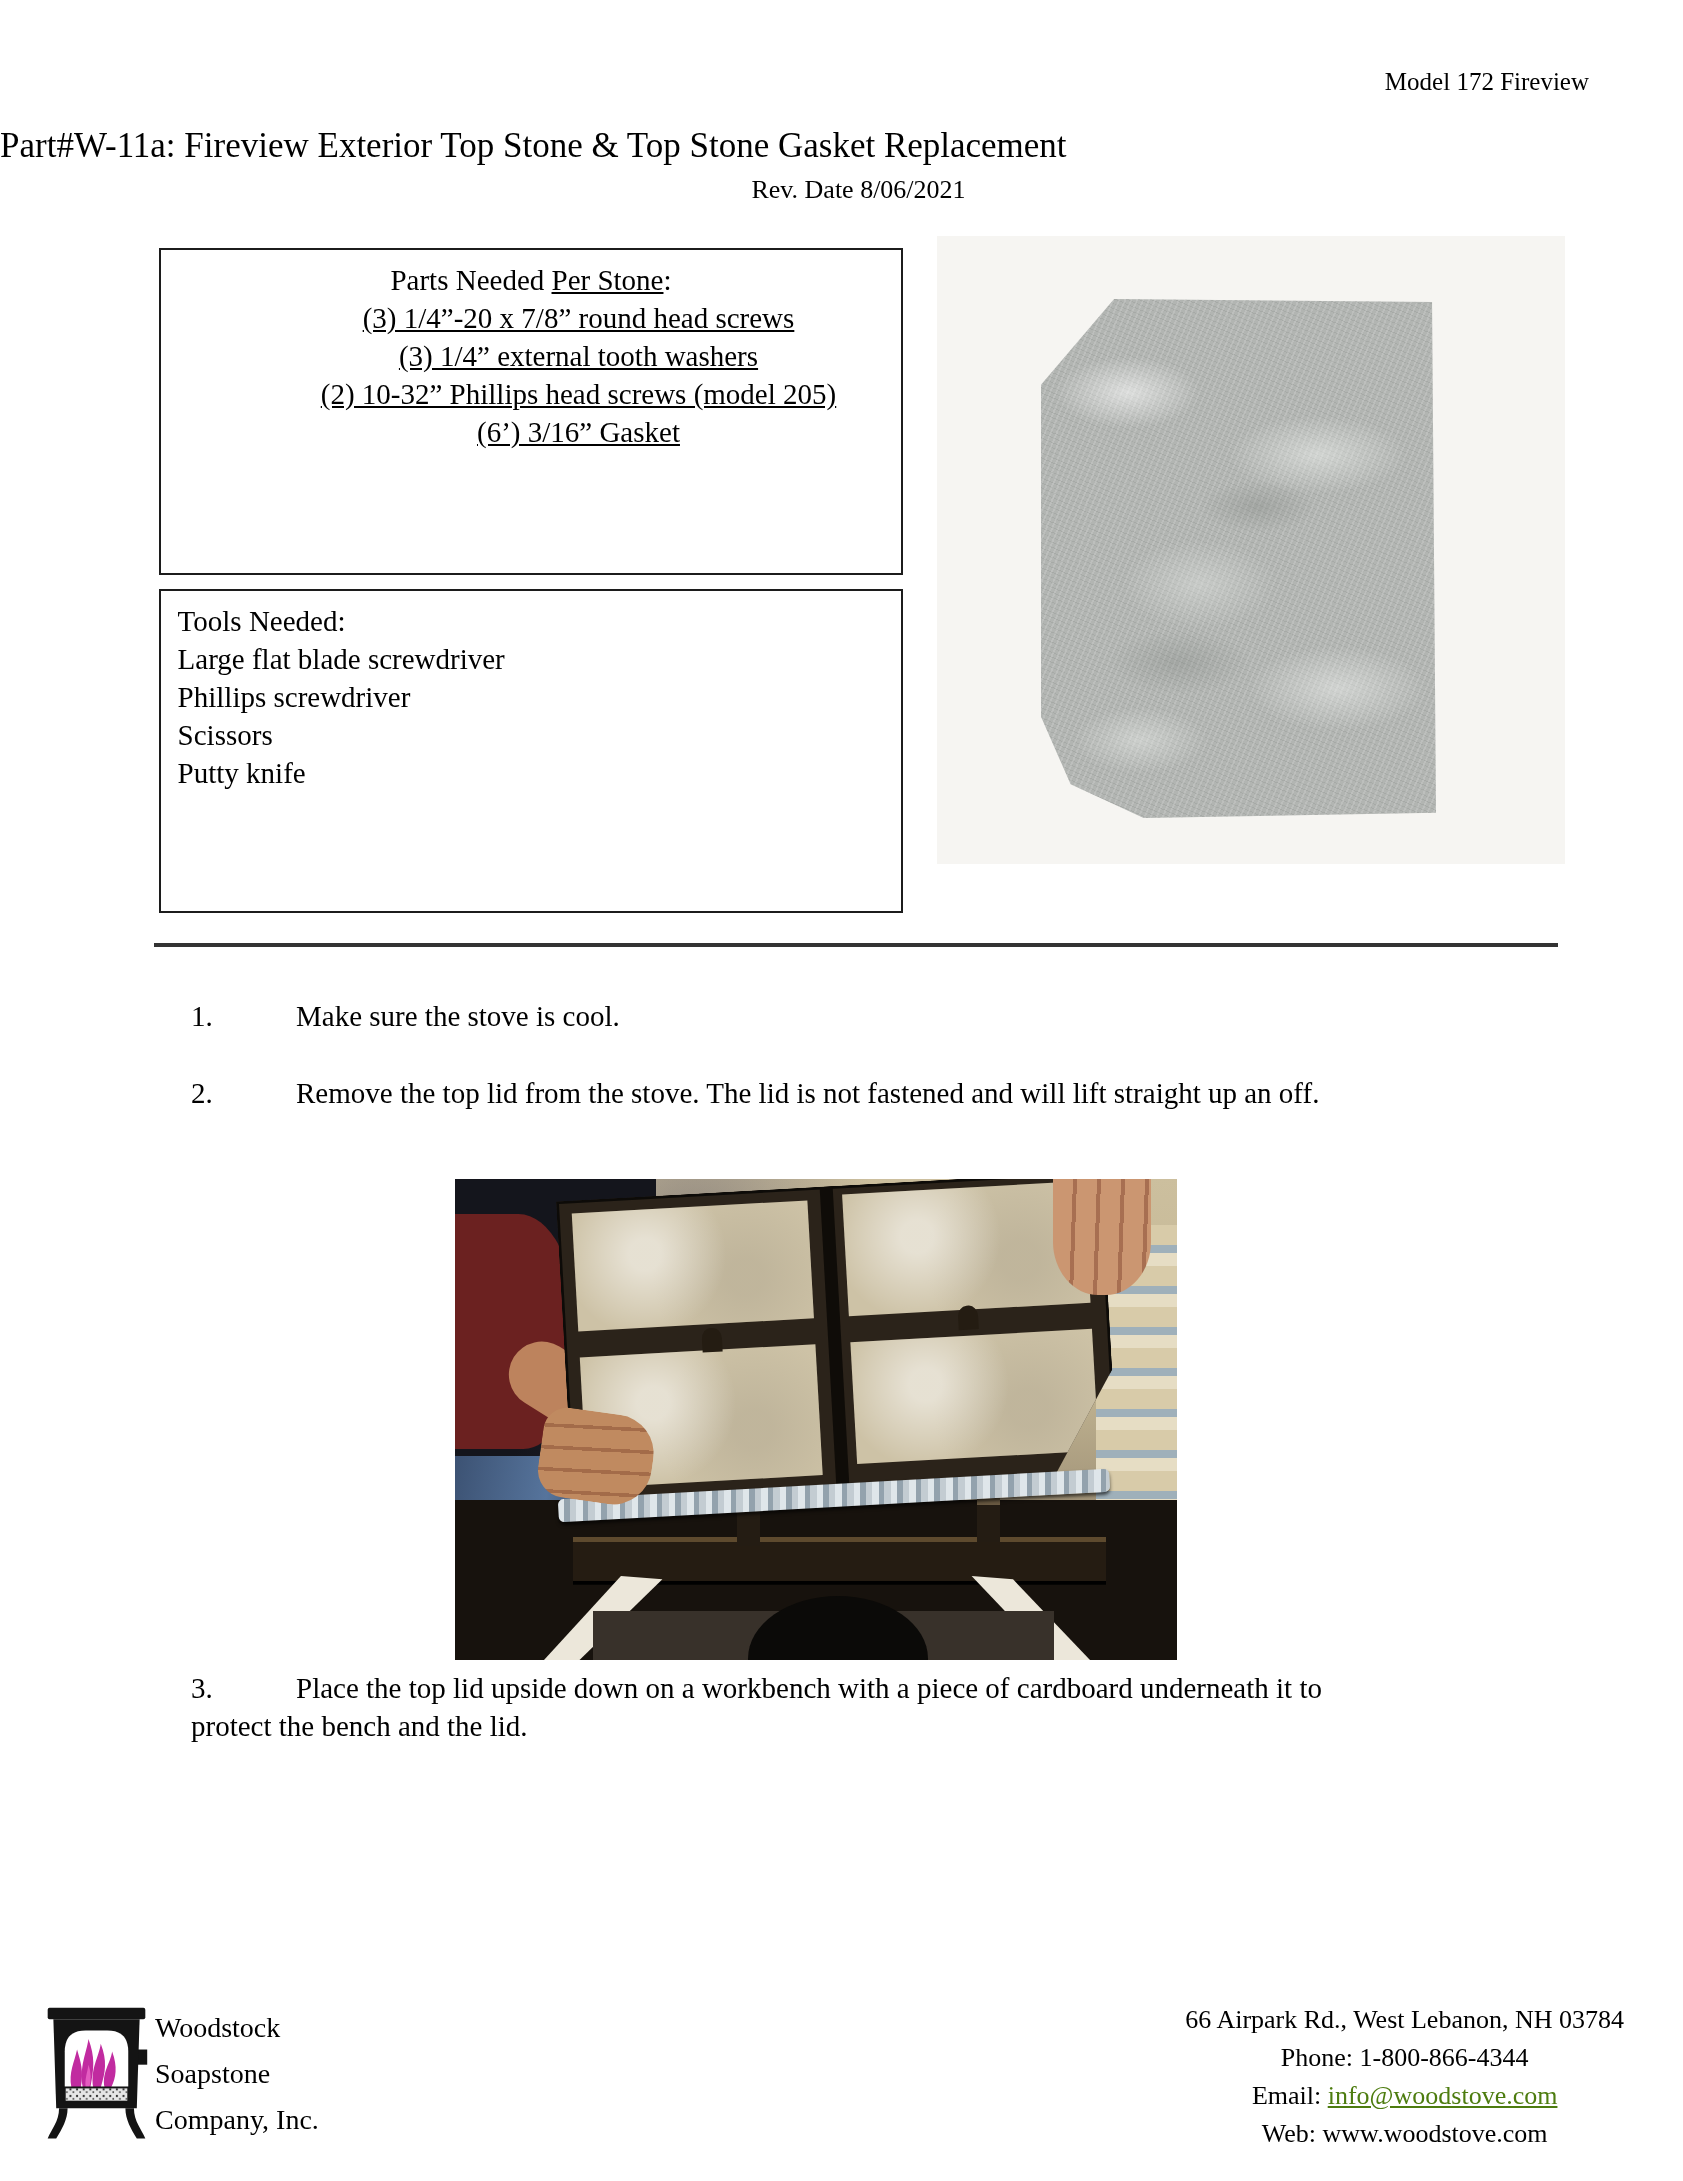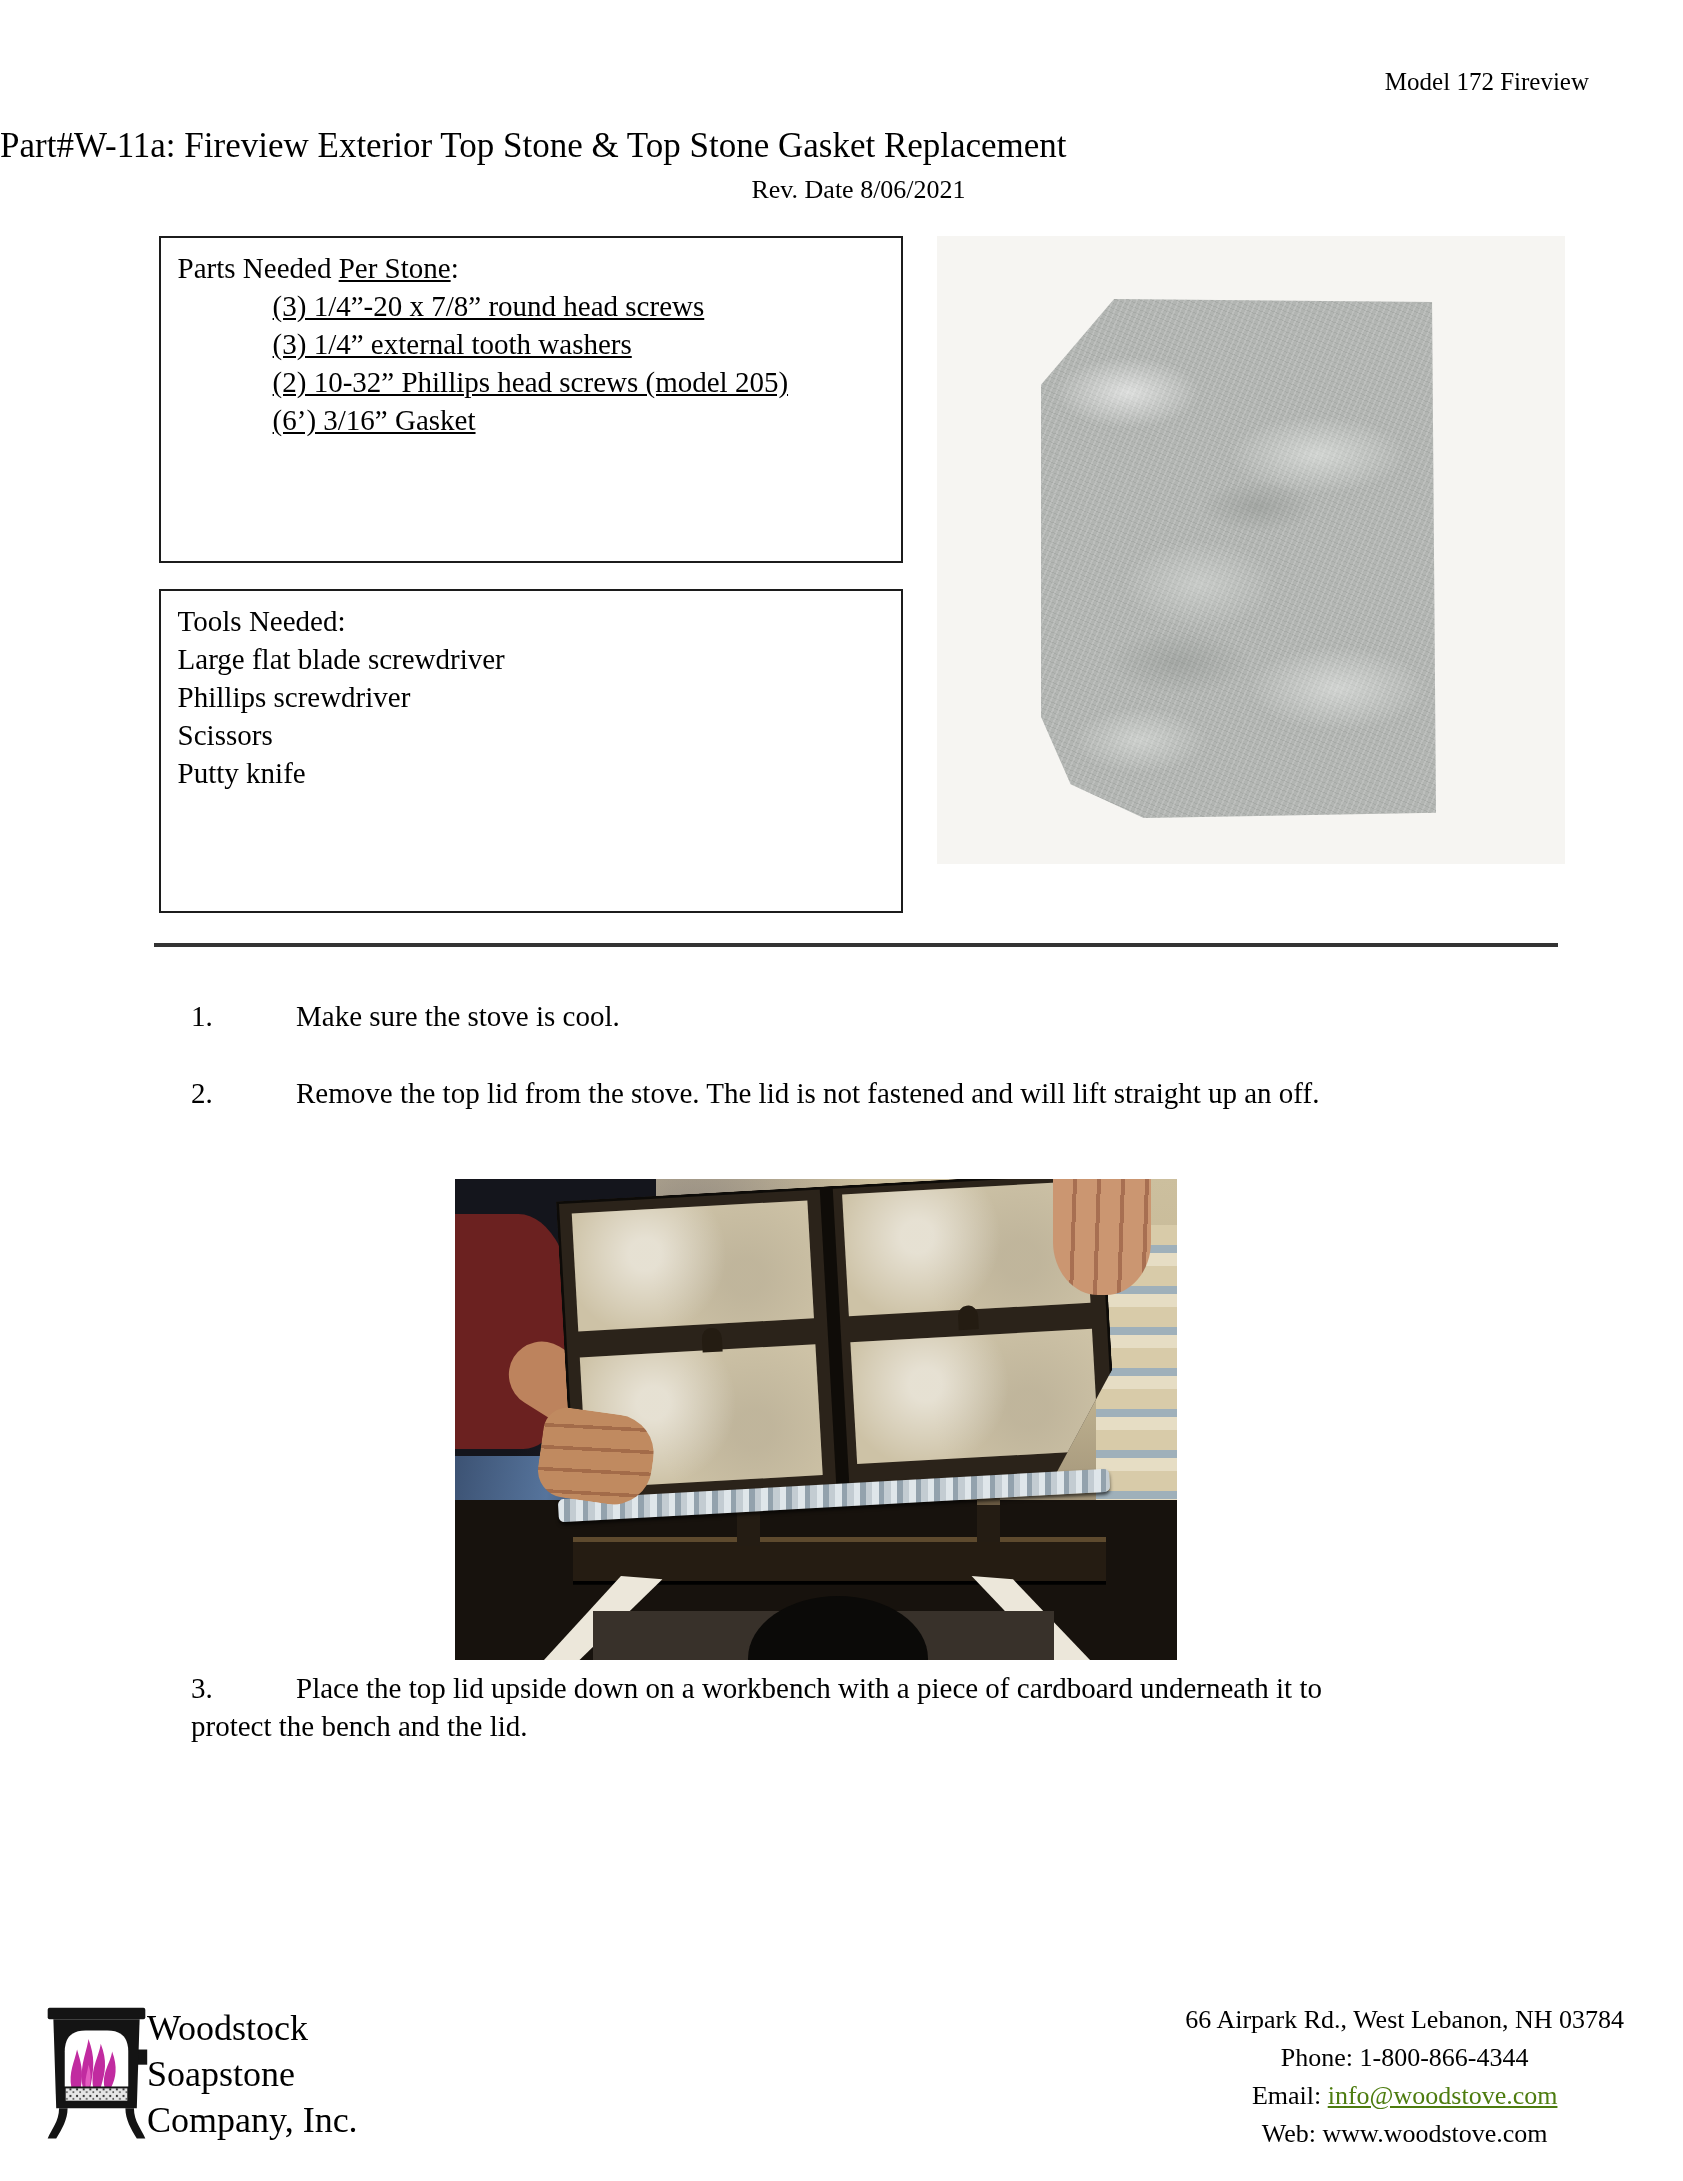--- a/index.html
+++ b/index.html
@@ -9,21 +9,21 @@
   .abs { position:absolute; }
 
   
   #model-label { top:68px; right:94px; font-size:25px; }
   #doc-title  { top:126px; left:0; width:1652px; text-align:left; font-size:35px;font-family:Liberation Serif, serif; }
   #doc-rev    { top:175px; left:0; width:1717px; text-align:center; font-size:26px; }
 
   
   .info-box { left:159px; width:744px; border:2.8px solid #1c1c1c; background:#fff;
               font-size:29px; line-height:38px; padding:11px 16.6px; }
-  #parts-box { top:236px; height:327px; }
+  #parts-box { top:248px; height:327px;text-align:center; }
   #tools-box { top:589px; height:324px; }
   .u { text-decoration:underline; }
   #parts-list { padding-left:95px;text-decoration:underline; }
 
   
   #stone-photo { left:937px; top:236px; width:628px; height:628px; background:#f6f5f2; }
   #stone {
     position:absolute; left:104px; top:63px; width:395px; height:519px;
     background-color:#b2b5b2;
     background-image:
@@ -86,21 +86,21 @@
   .ph-tab.t2 { left:395px; top:127px; }
   .ph-gasket-strip { left:103px; top:305px; width:552px; height:23px; transform:rotate(-3.2deg);
     background:repeating-linear-gradient(93deg,#dfe6ea 0 6.5px,#93a2ad 6.5px 12px,#c3ccd2 12px 18.5px);
     border-radius:5.5px; box-shadow:0 2.8px 3.7px rgba(0,0,0,.65); }
   .ph-hand-left { left:85px; top:233px; width:113px; height:90px; background:#c08a60; border-radius:24px 39px 39px 28px; transform:rotate(8deg);
     background-image:repeating-linear-gradient(175deg, transparent 0 18.5px, rgba(128,70,45,.45) 18.5px 22px); }
   .ph-hand-right { left:598px; top:0; width:98px; height:116px; background:#cb9671; border-radius:0 0 46% 46%;
     background-image:repeating-linear-gradient(92deg, transparent 0 20px, rgba(132,72,50,.5) 20px 24px); }
 
   
-  #footer-company { left:147px; top:2005px; font-size:36px; line-height:46px;font-family:Liberation Serif, serif; }
+  #footer-company { left:155px; top:2005px; font-size:28px; line-height:46px;font-family:Liberation Serif, serif; }
   #footer-contact { right:59px; top:2001px; text-align:center; font-size:26px; line-height:38px; }
   #email-link { color:#4d7c0f; text-decoration:underline; cursor:pointer; }
   #logo { left:42px; top:1994px; width:109px; height:148px; }
 </style>
 </head>
 <body>
 
 <div class="abs" id="model-label">Model 172 Fireview</div>
 <div class="abs" id="doc-title">Part#W-11a: Fireview Exterior Top Stone &amp; Top Stone Gasket Replacement</div>
 <div class="abs" id="doc-rev">Rev. Date 8/06/2021</div>

